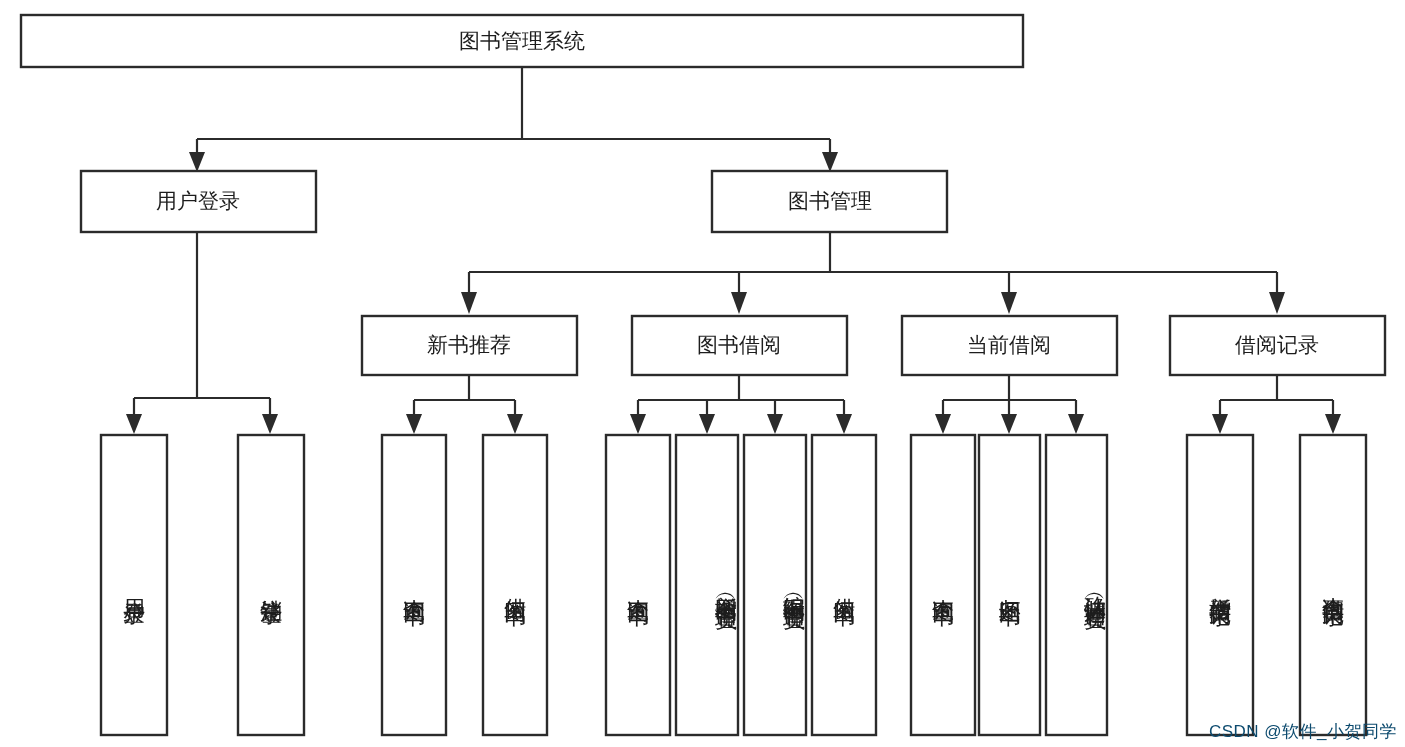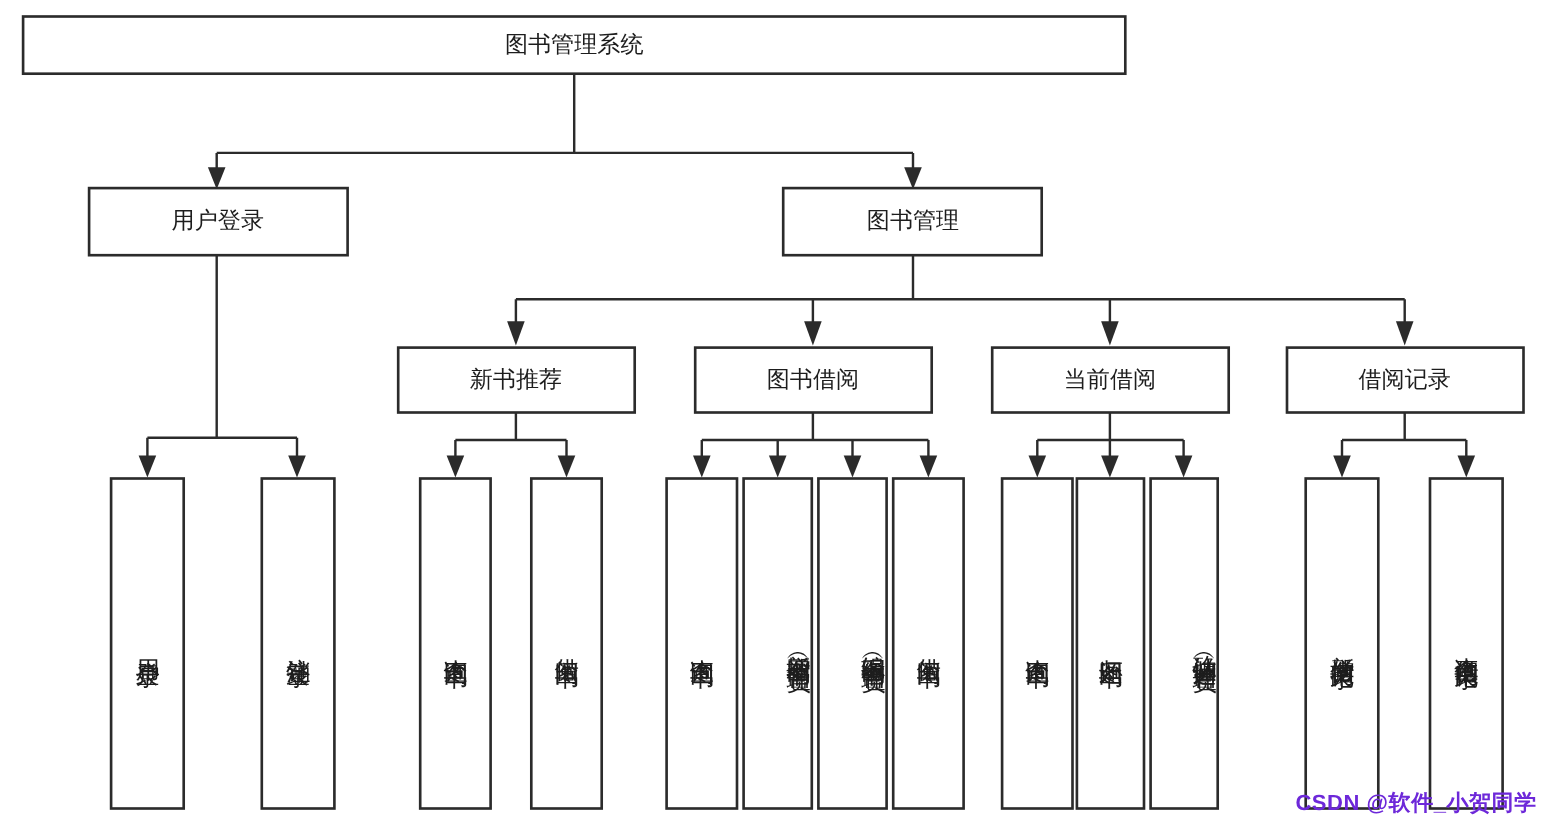--- a/index.html
+++ b/index.html
@@ -64,25 +64,24 @@
     pointer-events: none;
   }
   .leaf-label.centered {
     align-items: center;
   }
   .watermark {
     position: absolute;
     right: 8px;
     bottom: 4px;
     font-family: "Liberation Sans", "DejaVu Sans", sans-serif;
-    font-size: 20px;
-    color: #6d28d9;
+    font-size: 17px;
+    color: #0c4a6e;
     letter-spacing: 0.5px;
     white-space: nowrap;
-    font-weight: bold;
   }
 </style>
 </head>
 <body>
 
 <div id="diagram-root">
 
   <svg id="diagram-svg" viewBox="0 0 1405 747">
 
     <g>

